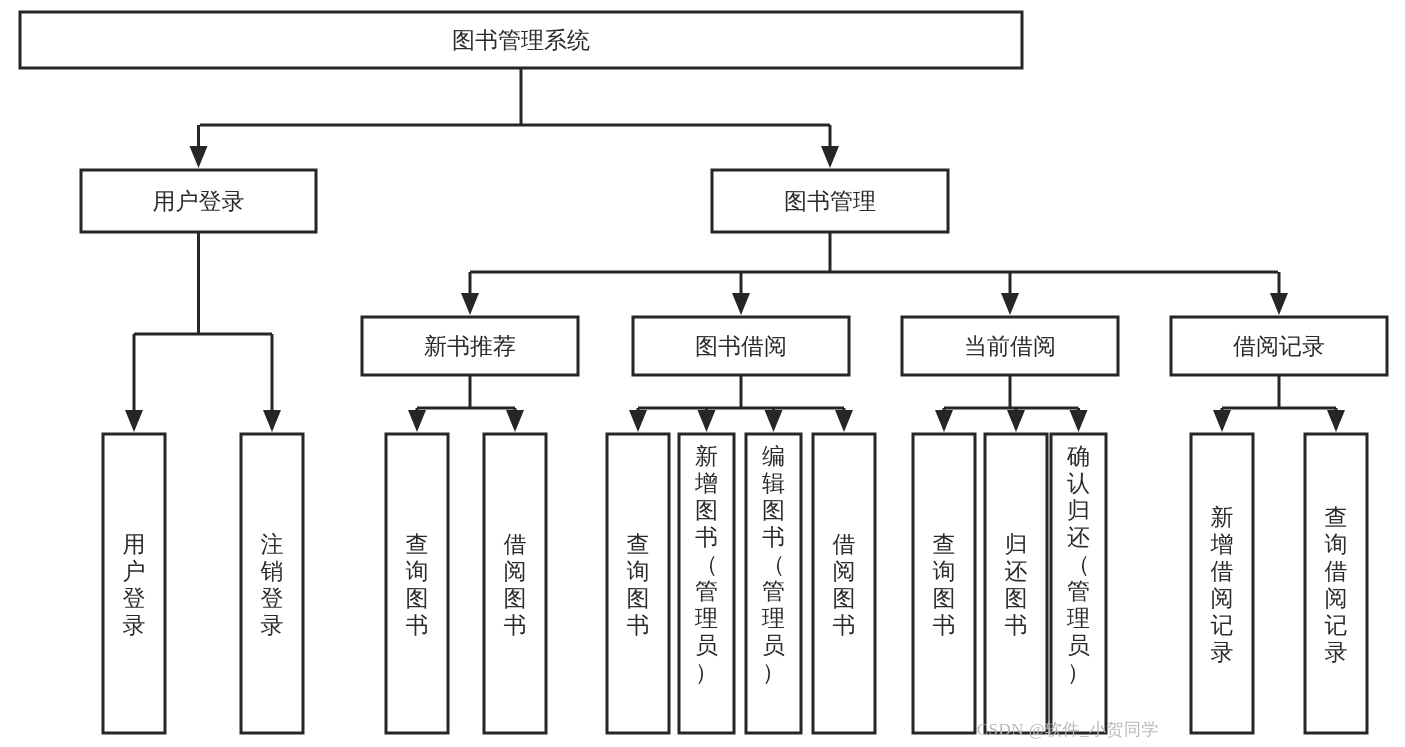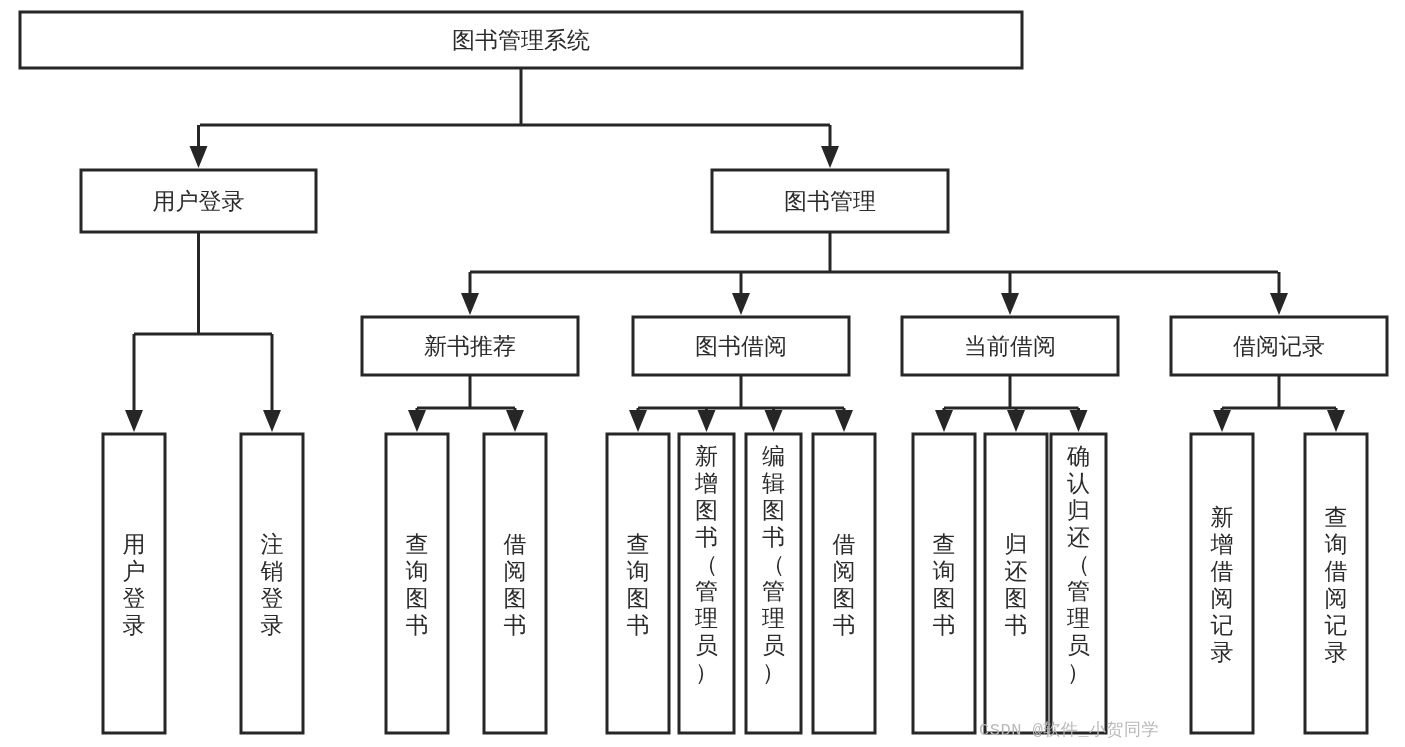--- a/index.html
+++ b/index.html
@@ -50,21 +50,21 @@
   .node-label-v {
     font-family: "DejaVu Sans", "Liberation Sans", sans-serif;
     font-size: 23px;
     fill: #2b2b2b;
     text-anchor: middle;
   }
   .watermark-text {
     position: absolute;
     right: 8px;
     bottom: 6px;
-    font-family: Liberation Mono, monospace;
+    font-family: Liberation Serif, serif;
     font-size: 17px;
     color: #b9b9b9;
     white-space: nowrap;
     letter-spacing: 0.5px;
     user-select: none;
   }
 </style>
 </head>
 <body>
 

